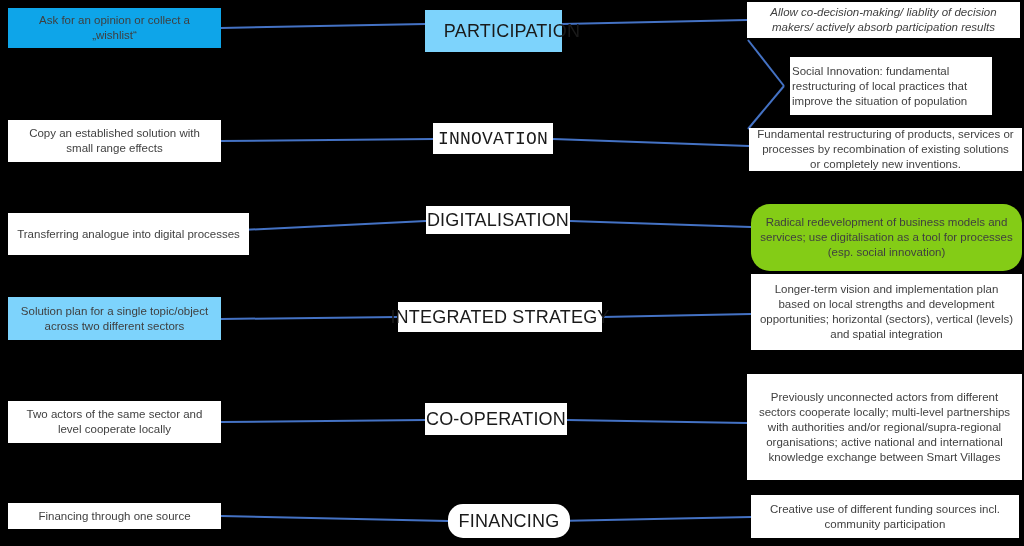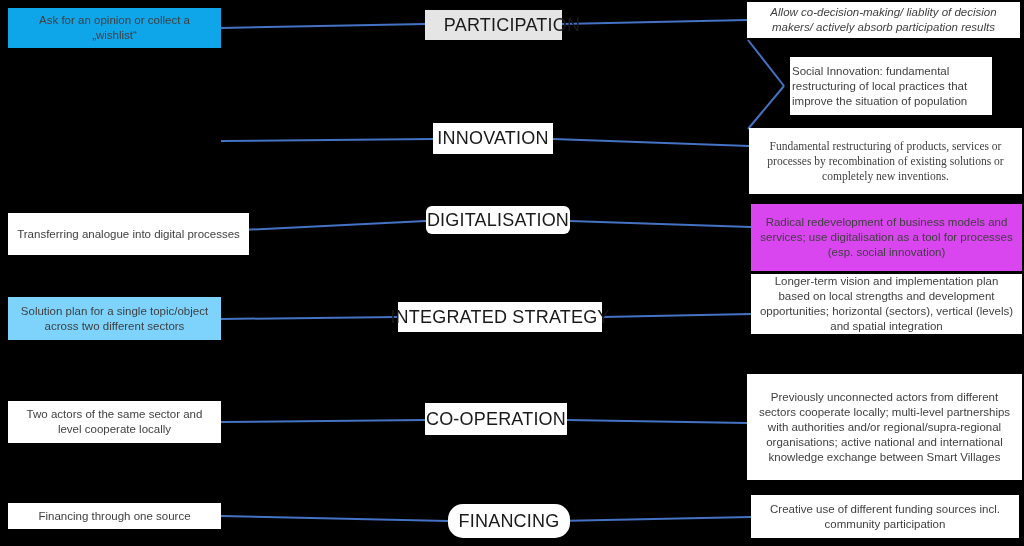--- a/index.html
+++ b/index.html
@@ -53,65 +53,68 @@
     <line class="connector" x1="602" y1="317" x2="751" y2="314" stroke-width="2" stroke="#4472C4"></line>
     <line class="connector" x1="221" y1="422" x2="425" y2="420" stroke-width="2" stroke="#4472C4"></line>
     <line class="connector" x1="567" y1="420" x2="747" y2="423" stroke-width="2" stroke="#4472C4"></line>
     <line class="connector" x1="221" y1="516" x2="448" y2="521" stroke-width="2" stroke="#4472C4"></line>
     <line class="connector" x1="557" y1="521" x2="751" y2="517" stroke-width="2" stroke="#4472C4"></line>
   </svg>
 
   <div class="box" style="left: 8px; top: 8px; width: 213px; height: 40px; background: #0ea5e9; color: rgb(63, 63, 63);">
       <span>Ask for an opinion or collect a „wishlist“</span>
     </div>
+  <div class="box" style="left: 8px; top: 120px; width: 213px; height: 42px; background: rgb(255, 255, 255); color: rgb(63, 63, 63);">
+      <span>Copy an established solution with small range effects</span>
+    </div>
   <div class="box" style="left: 8px; top: 213px; width: 241px; height: 42px; background: rgb(255, 255, 255); color: rgb(63, 63, 63);">
       <span>Transferring analogue into digital processes</span>
     </div>
   <div class="box" style="left: 8px; top: 297px; width: 213px; height: 43px; background: #7dd3fc; color: rgb(63, 63, 63);">
       <span>Solution plan for a single topic/object across two different sectors</span>
     </div>
   <div class="box" style="left: 8px; top: 401px; width: 213px; height: 42px; background: rgb(255, 255, 255); color: rgb(63, 63, 63);">
       <span>Two actors of the same sector and level cooperate locally</span>
     </div>
   <div class="box" style="left: 8px; top: 503px; width: 213px; height: 26px; background: rgb(255, 255, 255); color: rgb(63, 63, 63);">
       <span>Financing through one source</span>
     </div>
 
-  <div class="biglabel" style="left: 425px; top: 10px; width: 137px; height: 30px; background: #e5e5e5; color: rgb(26, 26, 26); padding-left: 37px;">
+  <div class="biglabel" style="left: 425px; top: 10px; width: 137px; height: 42px; background: #7dd3fc; color: rgb(26, 26, 26); padding-left: 37px;">
       <span>PARTICIPATION</span>
     </div>
-  <div class="biglabel" style="left: 433px; top: 123px; width: 120px; height: 31px; background: rgb(255, 255, 255); color: rgb(26, 26, 26);">
+  <div class="biglabel" style="left: 433px; top: 123px; width: 120px; height: 31px; background: rgb(255, 255, 255); color: rgb(26, 26, 26); font-family: Liberation Mono, monospace;">
       <span>INNOVATION</span>
     </div>
-  <div class="biglabel" style="left: 426px; top: 206px; width: 144px; height: 28px; background: rgb(255, 255, 255); color: rgb(26, 26, 26); border-radius: 6px;">
+  <div class="biglabel" style="left: 426px; top: 206px; width: 144px; height: 28px; background: rgb(255, 255, 255); color: rgb(26, 26, 26);">
       <span>DIGITALISATION</span>
     </div>
   <div class="biglabel" style="left: 398px; top: 302px; width: 204px; height: 30px; background: rgb(255, 255, 255); color: rgb(26, 26, 26);">
       <span>INTEGRATED STRATEGY</span>
     </div>
   <div class="biglabel" style="left: 425px; top: 403px; width: 142px; height: 32px; background: rgb(255, 255, 255); color: rgb(26, 26, 26);">
       <span>CO-OPERATION</span>
     </div>
   <div class="biglabel" style="left: 448px; top: 504px; width: 122px; height: 34px; background: rgb(255, 255, 255); color: rgb(26, 26, 26); border-radius: 15px;">
       <span>FINANCING</span>
     </div>
 
   <div class="box" style="left: 747px; top: 2px; width: 273px; height: 36px; background: rgb(255, 255, 255); color: rgb(63, 63, 63); font-style: italic;">
       <span>Allow co-decision-making/ liablity of decision makers/ actively absorb participation results</span>
     </div>
   <div class="box left-align" style="left: 790px; top: 57px; width: 202px; height: 58px; background: rgb(255, 255, 255); color: rgb(63, 63, 63);">
       <span>Social Innovation: fundamental restructuring of local practices that improve the situation of population</span>
     </div>
-  <div class="box" style="left: 749px; top: 128px; width: 273px; height: 66px; background: rgb(255, 255, 255); color: rgb(63, 63, 63); font-family: Liberation Serif, serif;">
+  <div class="box" style="left: 749px; top: 128px; width: 273px; height: 43px; background: rgb(255, 255, 255); color: rgb(63, 63, 63);">
       <span>Fundamental restructuring of products, services or processes by recombination of existing solutions or completely new inventions.</span>
     </div>
-  <div class="box" style="left: 751px; top: 204px; width: 271px; height: 67px; background: #d946ef; color: rgb(63, 63, 63);">
+  <div class="box" style="left: 751px; top: 204px; width: 271px; height: 67px; background: #84cc16; color: rgb(63, 63, 63); border-radius: 19px;">
       <span>Radical redevelopment of business models and services; use digitalisation as a tool for processes (esp. social innovation)</span>
     </div>
-  <div class="box" style="left: 751px; top: 274px; width: 271px; height: 60px; background: rgb(255, 255, 255); color: rgb(63, 63, 63);">
+  <div class="box" style="left: 751px; top: 274px; width: 271px; height: 76px; background: rgb(255, 255, 255); color: rgb(63, 63, 63);">
       <span>Longer-term vision and implementation plan based on local strengths and development opportunities; horizontal (sectors), vertical (levels) and spatial integration</span>
     </div>
   <div class="box" style="left: 747px; top: 374px; width: 275px; height: 106px; background: rgb(255, 255, 255); color: rgb(63, 63, 63); align-items: center;">
       <span>Previously unconnected actors from different sectors cooperate locally; multi-level partnerships with authorities and/or regional/supra-regional organisations; active national and international knowledge exchange between Smart Villages</span>
     </div>
   <div class="box" style="left: 751px; top: 495px; width: 268px; height: 43px; background: rgb(255, 255, 255); color: rgb(63, 63, 63);">
       <span>Creative use of different funding sources incl. community participation</span>
     </div>
 
 </div>

